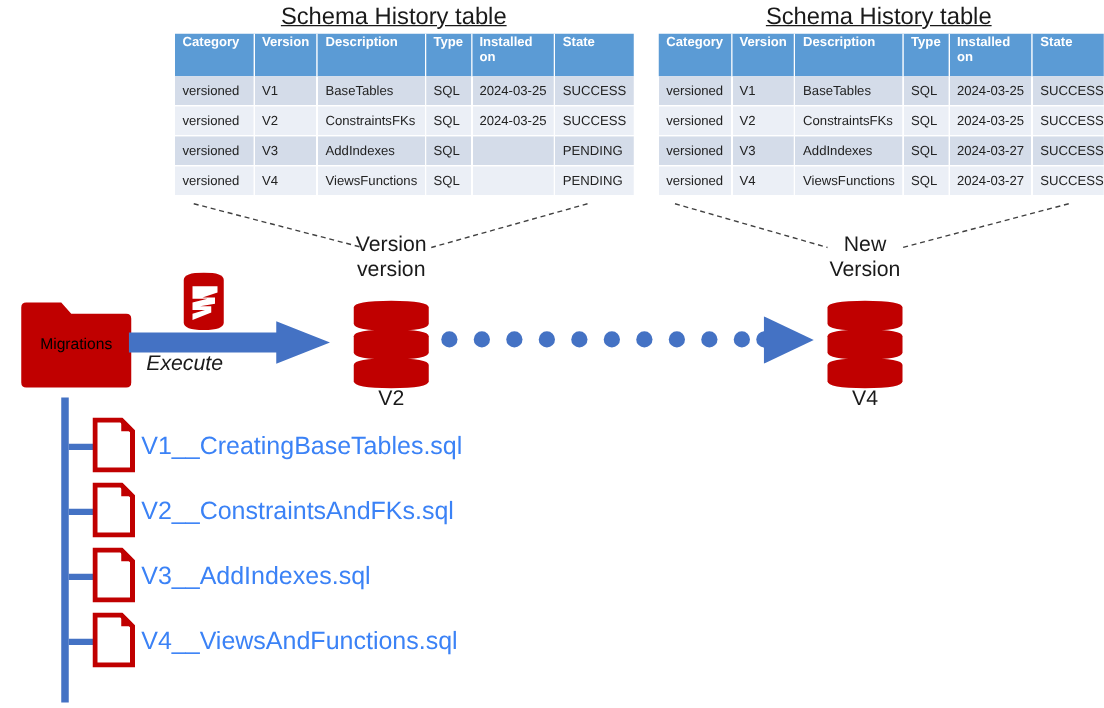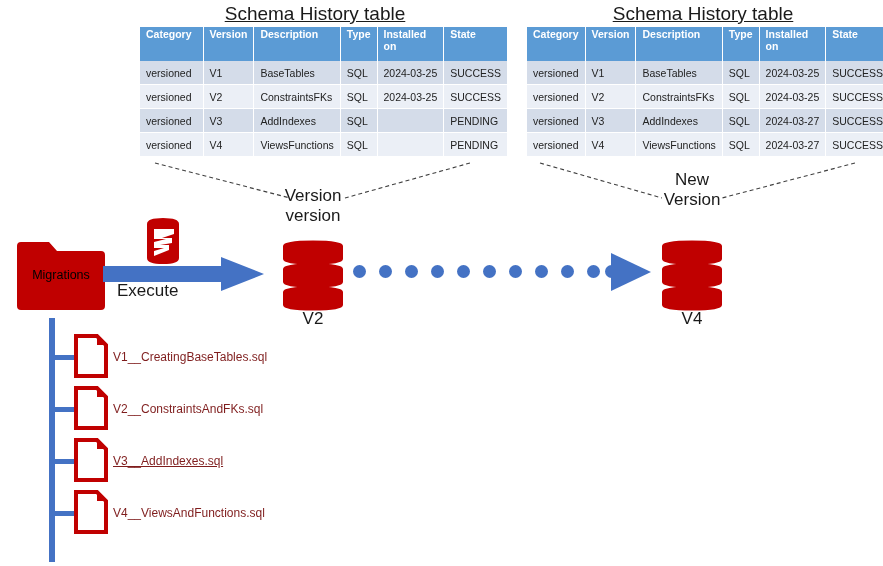--- a/index.html
+++ b/index.html
@@ -29,22 +29,22 @@
   table.sh th:last-child{border-right:none;}
   table.sh td{
     padding:4px 6px;height:15px;vertical-align:middle;
     border-right:1px solid #ffffff;border-bottom:1px solid #ffffff;
     white-space:nowrap;overflow:hidden;
   }
   table.sh td:last-child{border-right:none;}
   table.sh tbody tr:nth-child(odd) td{background:#D4DCE9;}
   table.sh tbody tr:nth-child(even) td{background:#EBEFF6;}
   .vlbl{font-size:17px;line-height:20px;text-align:center;color:#1a1a1a;}
-  .execute-lbl{font-size:17px;line-height:20px;color:#1a1a1a;white-space:nowrap;}
-  .file-lbl{font-size:12px;line-height:18px;color:#7f1d1d;white-space:nowrap;}
+  .execute-lbl{font-size:17px;line-height:20px;color:#1a1a1a;white-space:nowrap;font-style:italic;}
+  .file-lbl{font-size:20px;line-height:18px;color:#3b82f6;white-space:nowrap;}
 
   
   .folder{width:92px;height:72px;}
   .folder-name{
     position:absolute;left:0;top:28px;width:92px;text-align:center;
     font-size:12.5px;color:#000;
   }
 
   
   .db{width:62px;height:72px;}
@@ -232,21 +232,21 @@
   <div class="dot" style="left:156px;"></div>
   <div class="dot" style="left:182px;"></div>
   <div class="dot" style="left:208px;"></div>
   <div class="dot" style="left:234px;"></div>
   <div class="dot" style="left:252px;"></div>
   <svg class="abs" style="left:258px;top:-12px;width:46px;height:38px;">
     <path d="M0 0 L40 19 L0 38 Z" fill="#4472C4"></path>
   </svg>
 </div>
 
-<div class="abs vlbl" style="left:637px;top:170px;width:110px;">
+<div class="abs vlbl" style="left:637px;top:186px;width:110px;">
   <div>New</div>
   <div>Version</div>
 </div>
 <div class="abs" style="left:661px;top:240px;width:62px;height:72px;">
   <svg class="db" viewBox="0 0 62 72" width="62" height="72">
     <path d="M1 6 Q1 0.5 31 0.5 Q61 0.5 61 6 L61 19 Q61 24.5 31 24.5 Q1 24.5 1 19 Z" fill="#C00000"></path>
     <path d="M1 29 Q1 23.5 31 23.5 Q61 23.5 61 29 L61 42 Q61 47.5 31 47.5 Q1 47.5 1 42 Z" fill="#C00000"></path>
     <path d="M1 52 Q1 46.5 31 46.5 Q61 46.5 61 52 L61 65 Q61 70.5 31 70.5 Q1 70.5 1 65 Z" fill="#C00000"></path>
   </svg>
 </div>
@@ -272,21 +272,21 @@
 </div>
 <div class="abs file-lbl" style="left:113px;top:400px;text-align:center;">V2__ConstraintsAndFKs.sql</div>
 
 <div class="abs branch" style="left:55px;top:459px;width:22px;"></div>
 <div class="abs" style="left:74px;top:438px;width:34px;height:44px;">
   <svg viewBox="0 0 34 44" width="34" height="44">
     <path d="M2 2 L23 2 L32 11 L32 42 L2 42 Z" fill="#ffffff" stroke="#C00000" stroke-width="4" stroke-linejoin="miter"></path>
     <path d="M23 2 L32 11 L23 11 Z" fill="#C00000"></path>
   </svg>
 </div>
-<div class="abs file-lbl" style="left:113px;top:452px;text-decoration:underline;">V3__AddIndexes.sql</div>
+<div class="abs file-lbl" style="left:113px;top:452px;">V3__AddIndexes.sql</div>
 
 <div class="abs branch" style="left:55px;top:511px;width:22px;"></div>
 <div class="abs" style="left:74px;top:490px;width:34px;height:44px;">
   <svg viewBox="0 0 34 44" width="34" height="44">
     <path d="M2 2 L23 2 L32 11 L32 42 L2 42 Z" fill="#ffffff" stroke="#C00000" stroke-width="4" stroke-linejoin="miter"></path>
     <path d="M23 2 L32 11 L23 11 Z" fill="#C00000"></path>
   </svg>
 </div>
 <div class="abs file-lbl" style="left:113px;top:504px;">V4__ViewsAndFunctions.sql</div>
 

